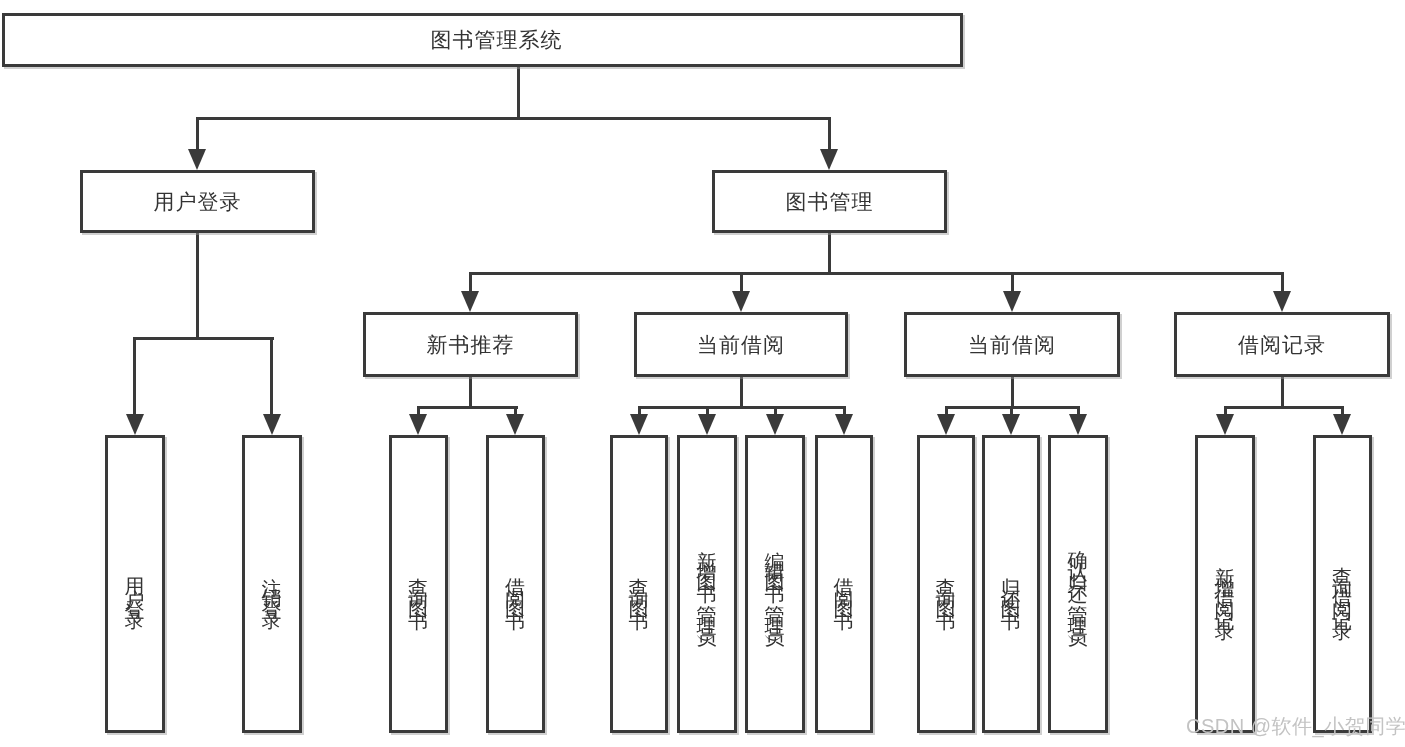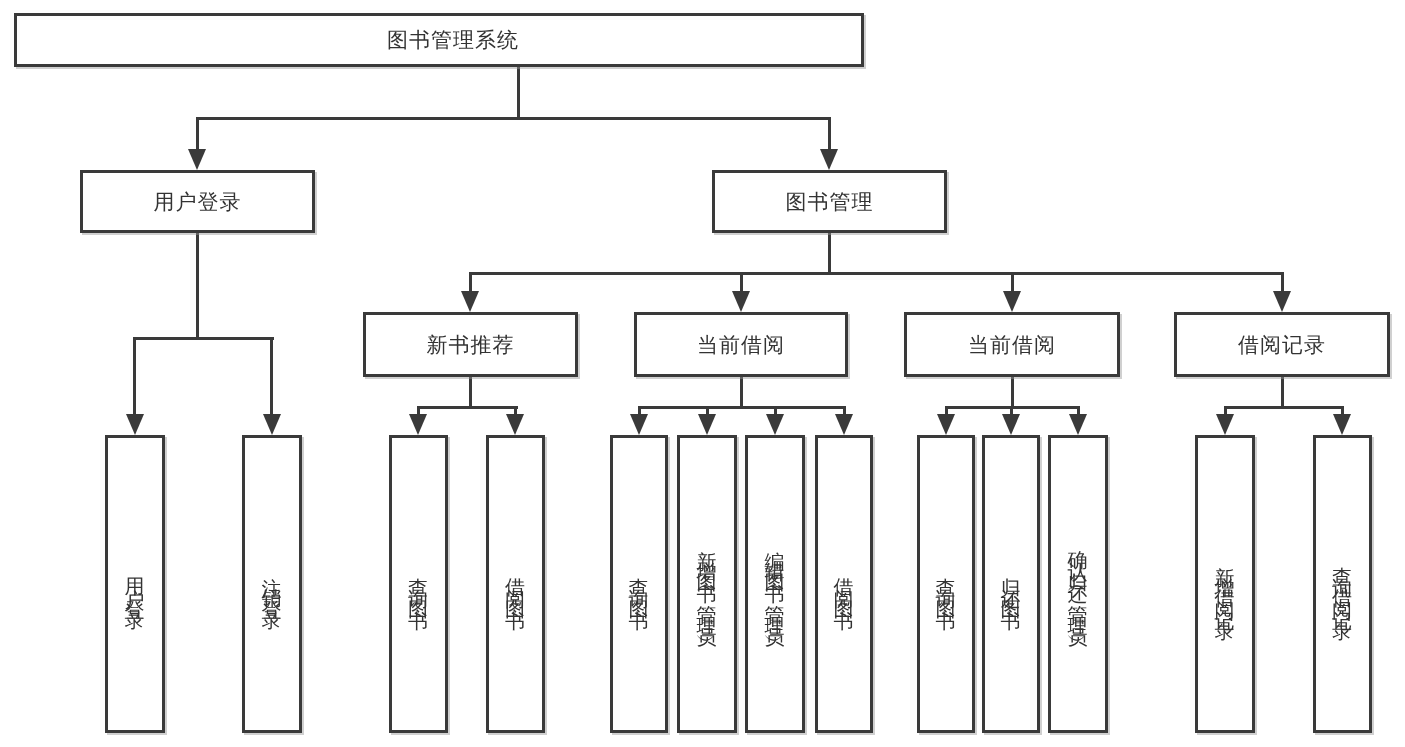--- a/index.html
+++ b/index.html
@@ -28,21 +28,21 @@
   .watermark{
     position:absolute;left:1186px;top:713px;z-index:20;
     font-size:20px;letter-spacing:0.5px;color:#c3c3c3;white-space:nowrap;
   }
 </style>
 </head>
 <body>
 
 <div class="stage">
 
-  <div class="box" style="left:14px;top:13px;width:850px;height:54px;padding-left:28px;">
+  <div class="box" style="left:2px;top:13px;width:961px;height:54px;padding-left:28px;">
     <span class="hlabel">图书管理系统</span>
   </div>
 
   <div class="box" style="left:80px;top:170px;width:235px;height:63px;">
     <span class="hlabel">用户登录</span>
   </div>
   <div class="box" style="left:363px;top:312px;width:215px;height:65px;">
     <span class="hlabel">新书推荐</span>
   </div>
 
@@ -155,14 +155,15 @@
   <div class="arrow" style="left:1002px;top:414px;"></div>
   <div class="arrow" style="left:1069px;top:414px;"></div>
 
   <div class="vline" style="left:1281px;top:377px;height:31px;"></div>
   <div class="hline" style="left:1224px;top:406px;width:120px;"></div>
   <div class="vline" style="left:1224px;top:406px;height:10px;"></div>
   <div class="vline" style="left:1341px;top:406px;height:10px;"></div>
   <div class="arrow" style="left:1216px;top:414px;"></div>
   <div class="arrow" style="left:1333px;top:414px;"></div>
 
+  <span class="watermark">CSDN @软件_小贺同学</span>
 
 </div>
 
 </body></html>

